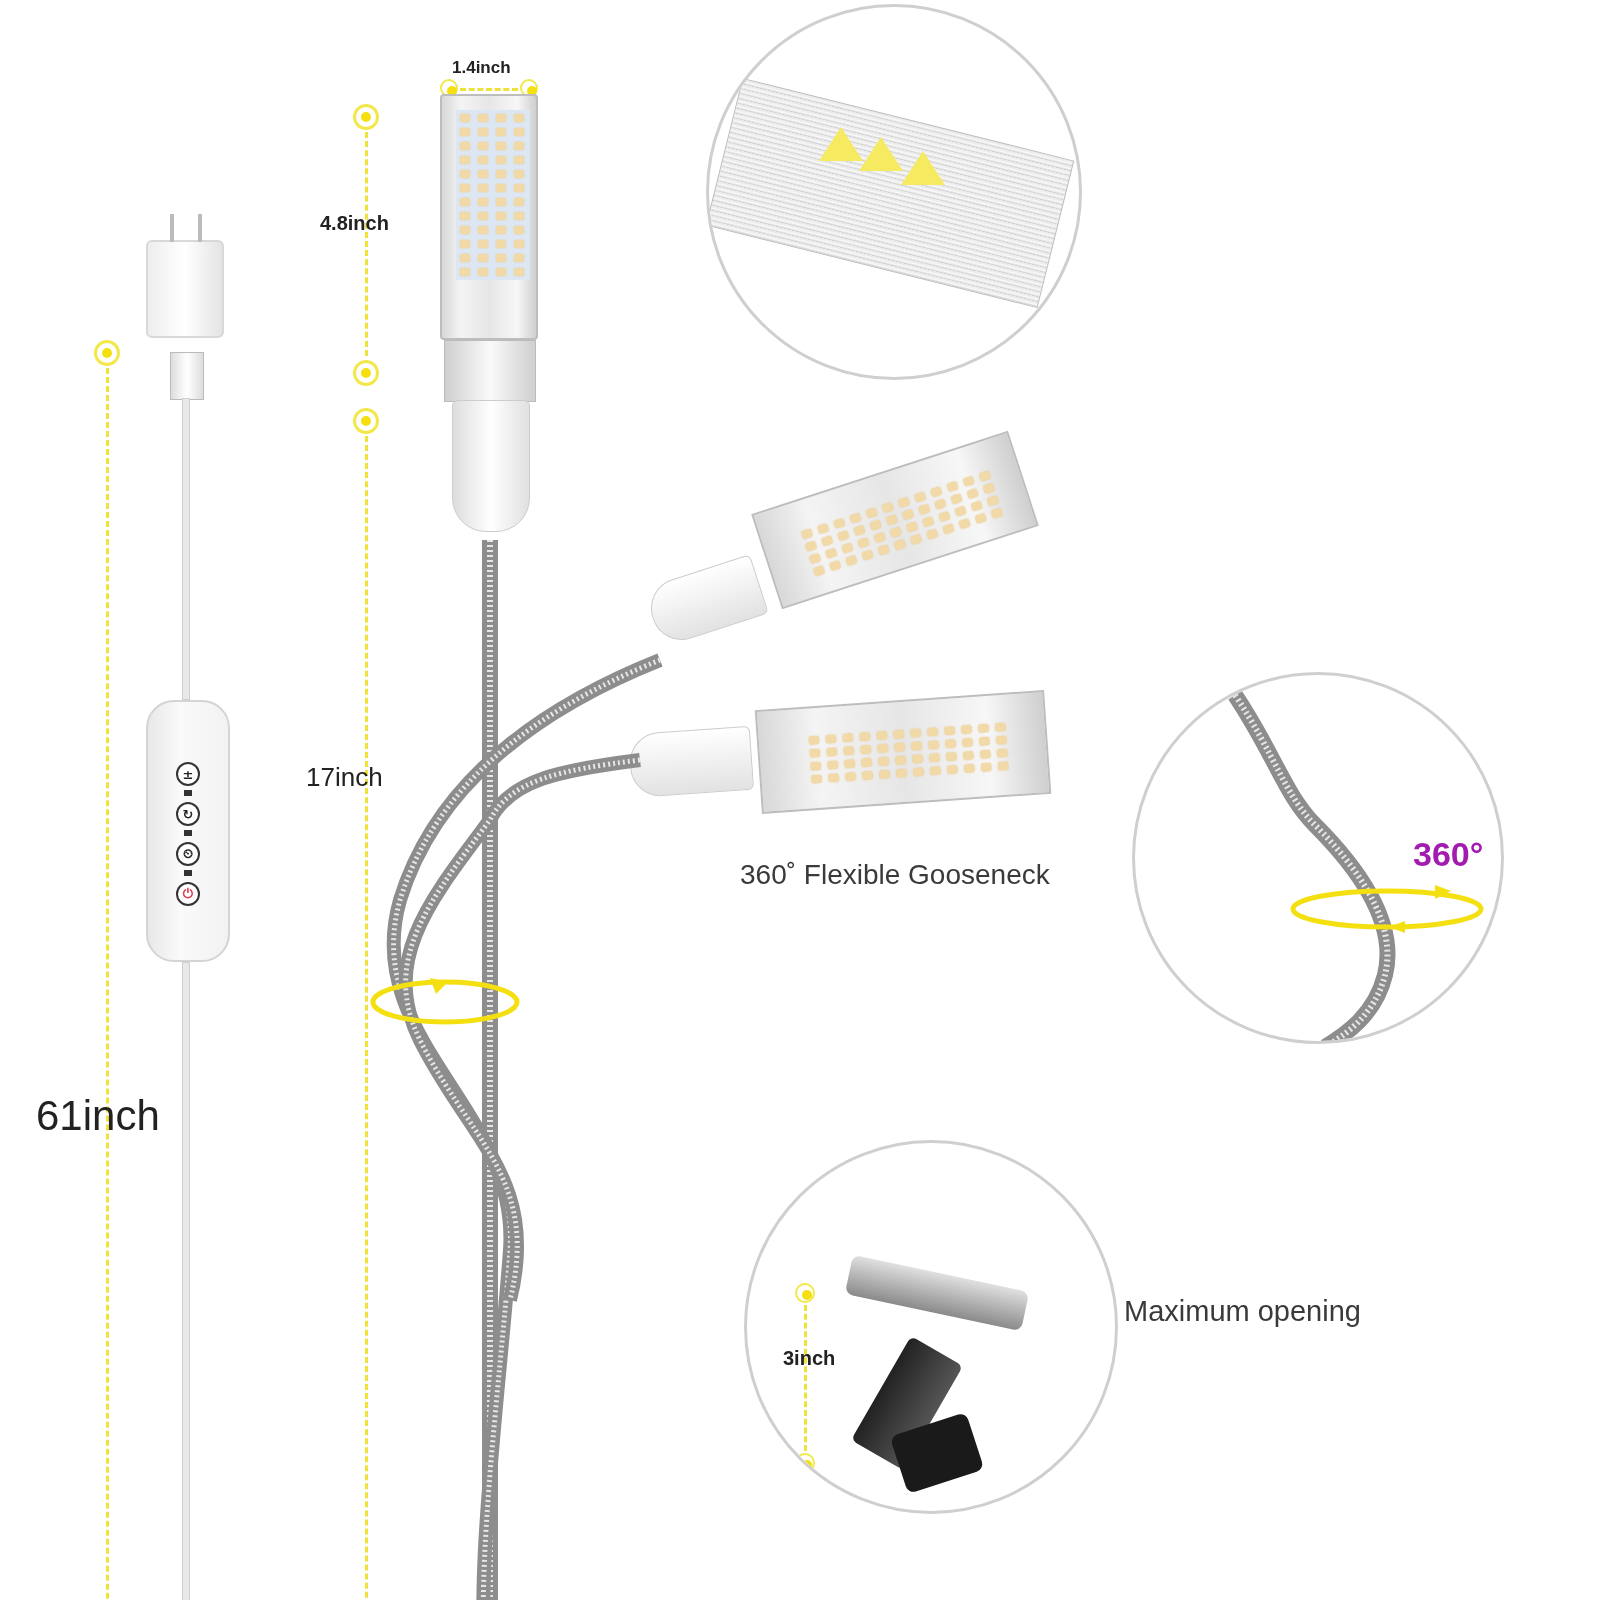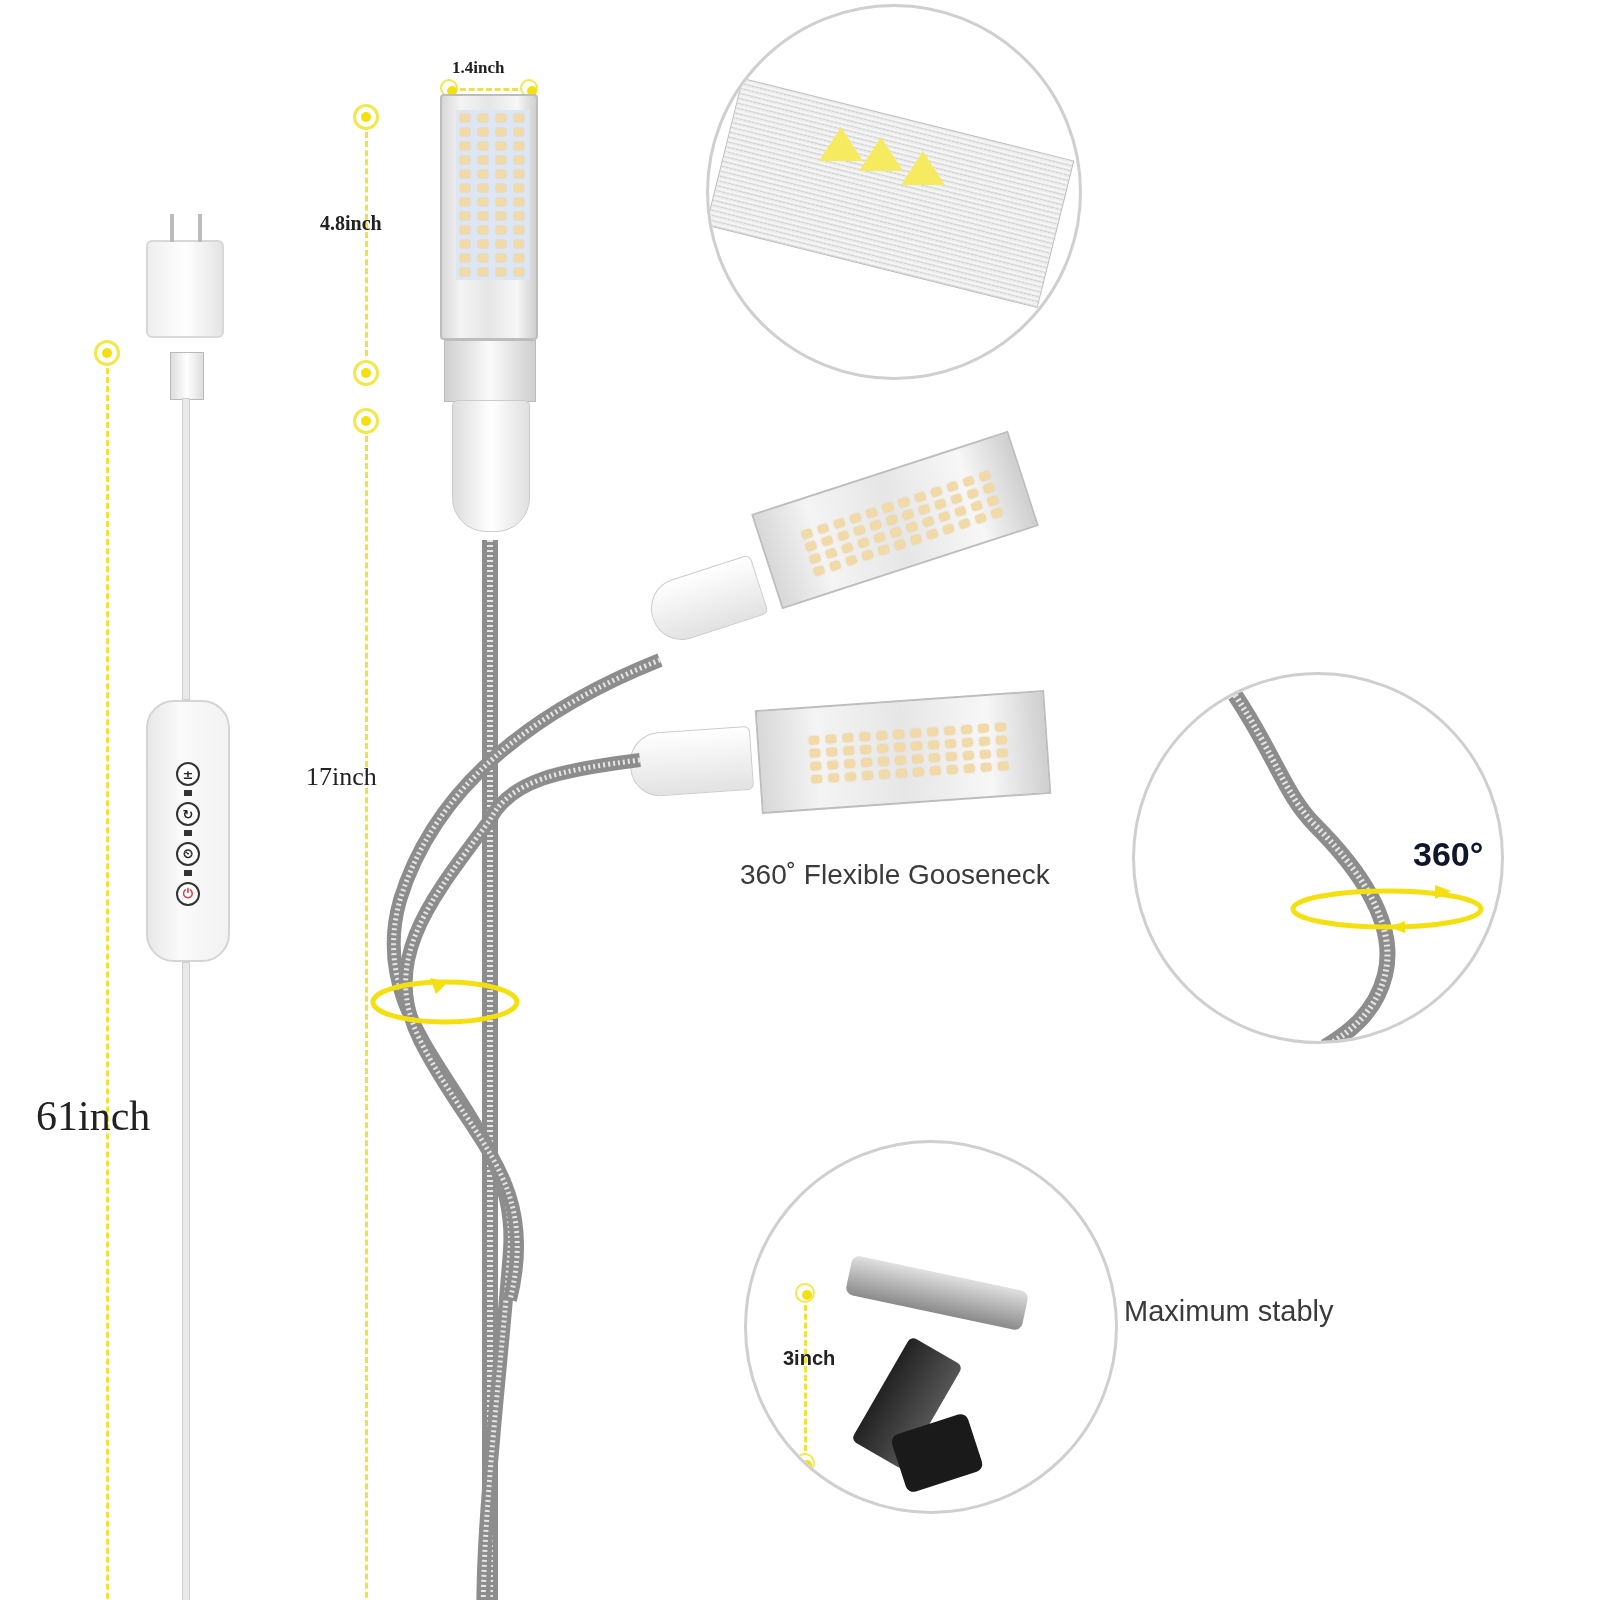--- a/index.html
+++ b/index.html
@@ -1,18 +1,18 @@
 <!DOCTYPE html>
 <html><head>
 <meta charset="utf-8">
 <style>
   html,body{margin:0;padding:0;background:#ffffff;}
   body{width:1600px;height:1600px;position:relative;overflow:hidden;font-family:"Liberation Sans",sans-serif;color:#2b2b2b;}
   .abs{position:absolute;}
-  .dim-text{position:absolute;color:#222;font-family:Liberation Serif, serif;}
+  .dim-text{position:absolute;color:#222;font-family:Liberation Sans, sans-serif;}
   .callout-text{position:absolute;color:#3a3a3a;font-family:"Liberation Sans",sans-serif;line-height:1.05;}
   .dot{position:absolute;width:26px;height:26px;border-radius:50%;border:3px solid #f2e84a;box-sizing:border-box;background:#fff;}
   .dot::after{content:"";position:absolute;left:5px;top:5px;width:10px;height:10px;border-radius:50%;background:#f4df10;}
   .vdash{position:absolute;width:0;border-left:3px dashed #f0e23c;}
   .hdash{position:absolute;height:0;border-top:3px dashed #f0e23c;}
   .circle{position:absolute;border-radius:50%;border:3px solid #cfcfcf;background:#fff;overflow:hidden;box-sizing:border-box;}
   .panel{position:absolute;background:linear-gradient(90deg,#d8d8d8,#f4f4f4 20%,#e6e6e6 50%,#f7f7f7 80%,#cfcfcf);border:2px solid #bdbdbd;box-sizing:border-box;}
   .led-grid{position:absolute;display:grid;gap:6px;}
   .led{width:10px;height:8px;background:#f1d9a8;border-radius:2px;box-shadow:0 0 2px #e8c27a;}
   .cable{position:absolute;background:#e9e9e9;border:1px solid #cfcfcf;}
@@ -268,28 +268,28 @@
 </div>
 
 <div class="circle" style="left:1132px;top:672px;width:372px;height:372px;">
   <svg class="abs" style="left:0;top:0;" width="372" height="372" viewBox="0 0 372 372">
     <path d="M100 20 C140 80 150 120 180 150 C240 210 260 260 250 300 C240 340 210 360 190 372" stroke="#8d8d8d" stroke-width="16" fill="none"></path>
     <path d="M100 20 C140 80 150 120 180 150 C240 210 260 260 250 300 C240 340 210 360 190 372" stroke="#e6e6e6" stroke-width="6" fill="none" stroke-dasharray="2 3"></path>
     <ellipse cx="252" cy="234" rx="94" ry="18" stroke="#f4df10" stroke-width="5" fill="none"></ellipse>
     <path d="M300 210 L316 216 L300 224 Z" fill="#f4df10"></path>
     <path d="M270 246 L254 252 L270 258 Z" fill="#f4df10"></path>
   </svg>
-  <div class="abs" style="left:278px;top:160px;font-size:34px;font-weight:bold;color:#0f172a;">360°</div>
+  <div class="abs" style="left:278px;top:160px;font-size:34px;font-weight:bold;color:#a21caf;">360°</div>
 </div>
 <div class="callout-text" style="left:740px;top:860px;font-size:28px;">360˚ Flexible Gooseneck</div>
 
 <div class="circle" style="left:744px;top:1140px;width:374px;height:374px;">
   <div class="abs" style="left:100px;top:130px;width:180px;height:40px;background:linear-gradient(180deg,#e0e0e0,#8a8a8a);border-radius:8px;transform:rotate(12deg);"></div>
   <div class="abs" style="left:130px;top:200px;width:60px;height:120px;background:linear-gradient(90deg,#222,#555);transform:rotate(30deg);border-radius:6px;"></div>
   <div class="abs" style="left:150px;top:280px;width:80px;height:60px;background:#1a1a1a;border-radius:8px;transform:rotate(-18deg);"></div>
   <div class="dot" style="left:48px;top:140px;width:20px;height:20px;border-width:2px;"></div>
   <div class="vdash" style="left:57px;top:162px;height:146px;"></div>
   <div class="dot" style="left:48px;top:310px;width:20px;height:20px;border-width:2px;"></div>
   <div class="abs" style="left:36px;top:204px;font-size:20px;font-weight:bold;color:#222;">3inch</div>
 </div>
 <div class="callout-text" style="left:1124px;top:1296px;font-size:29px;">
-  <div>Maximum stably</div>
+  <div>Maximum opening</div>
 </div>
 
 </body></html>

